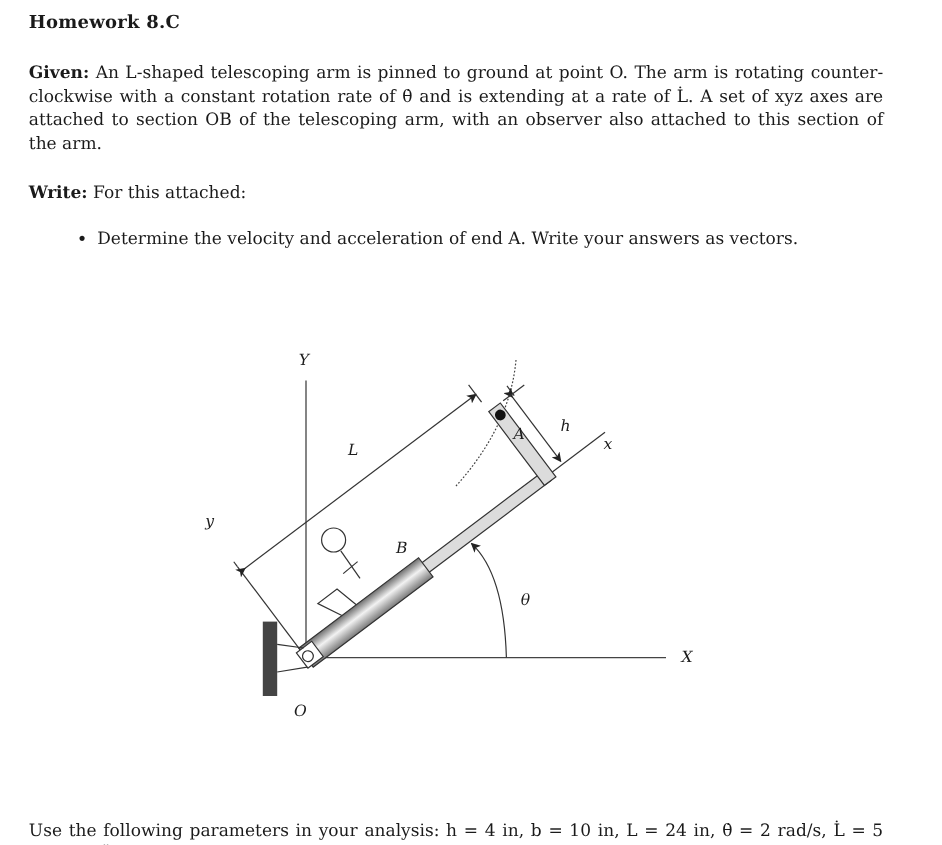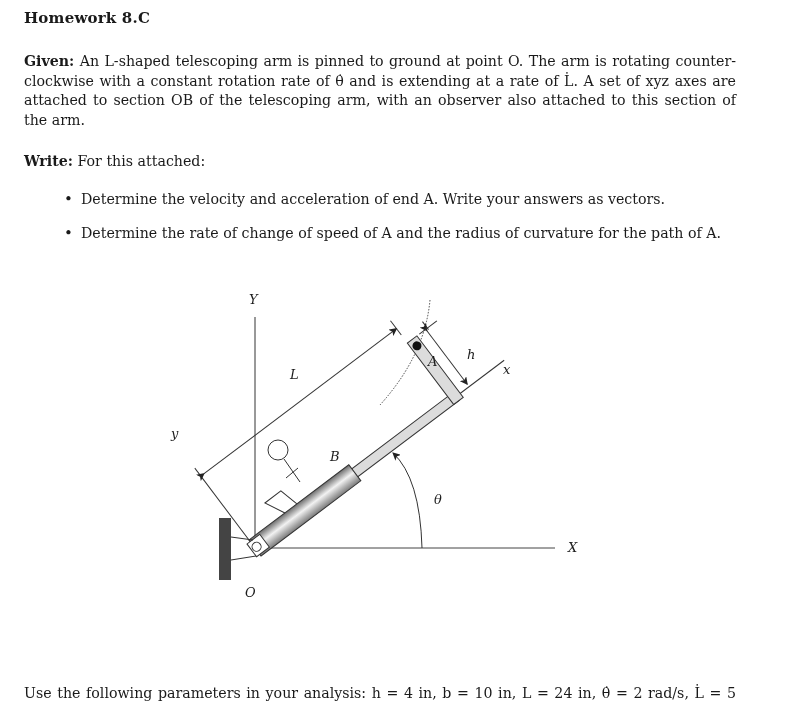--- a/index.html
+++ b/index.html
@@ -36,21 +36,20 @@
   <span>An L-shaped telescoping arm is pinned to ground at point O. The arm is rotating counter-clockwise with a constant rotation rate of θ̇ and is extending at a rate of L̇. A set of xyz axes are attached to section OB of the telescoping arm, with an observer also attached to this section of the arm.</span>
 </div>
 
 <div class="para find">
   <span class="bold">Write:</span>
   <span>For this attached:</span>
 </div>
 
 <ul class="bullets">
   <li>Determine the velocity and acceleration of end A. Write your answers as vectors.</li>
-  <li>Determine the rate of change of speed of A and the radius of curvature for the path of A.</li>
 </ul>
 
 <svg class="diagram" viewBox="0 0 785 704" xmlns="http://www.w3.org/2000/svg">
   <defs>
     <linearGradient id="cyl" x1="0" y1="0" x2="0" y2="1" gradientTransform="rotate(0)">
       <stop offset="0" stop-color="#6e6e6e"></stop>
       <stop offset="0.45" stop-color="#f2f2f2"></stop>
       <stop offset="1" stop-color="#7a7a7a"></stop>
     </linearGradient>
     <marker id="arr" markerWidth="8" markerHeight="8" refX="7" refY="4" orient="auto" markerUnits="userSpaceOnUse">

